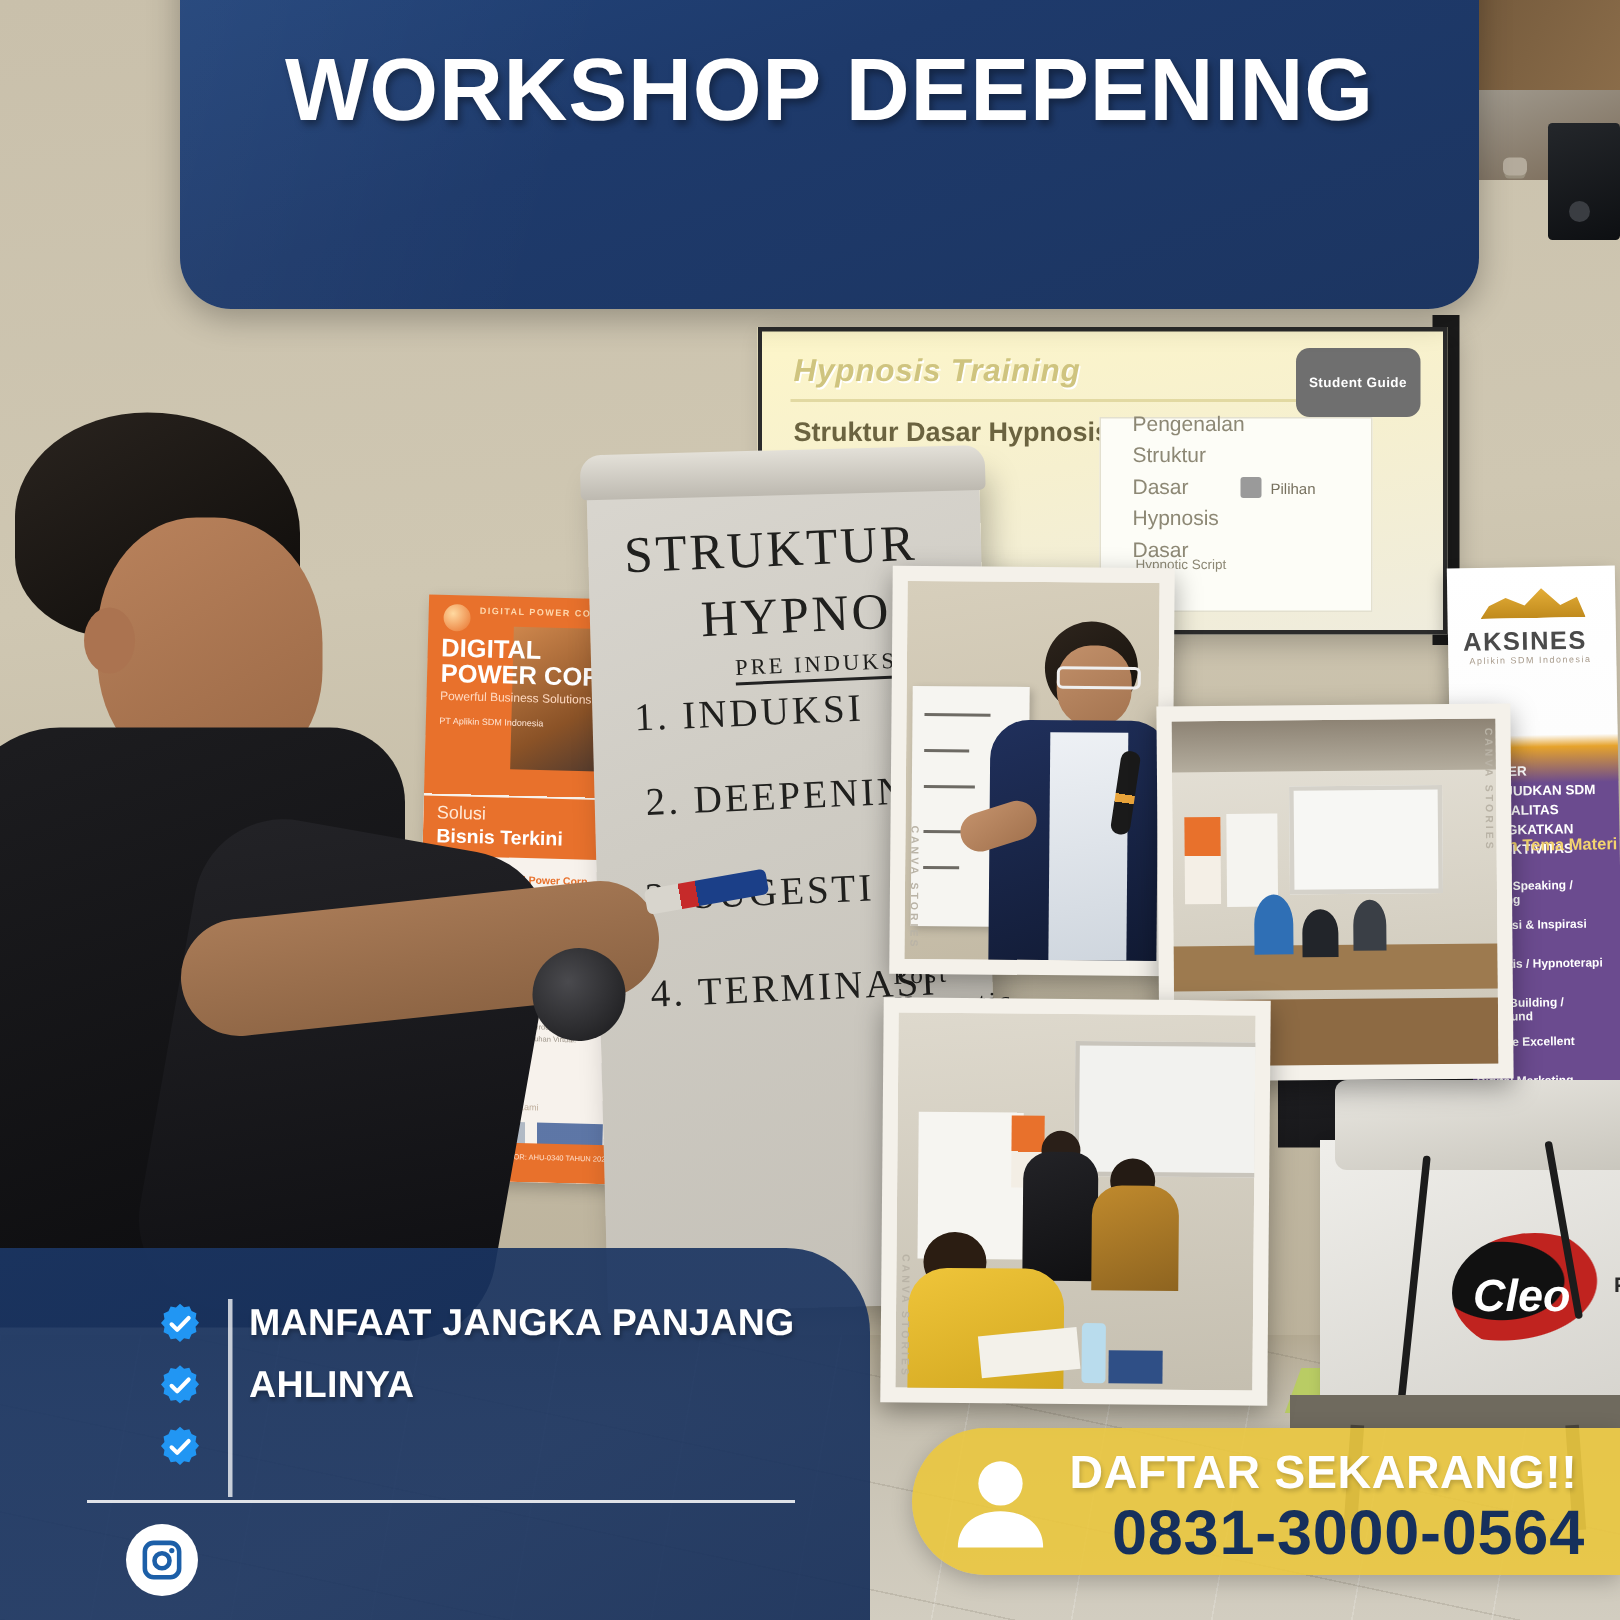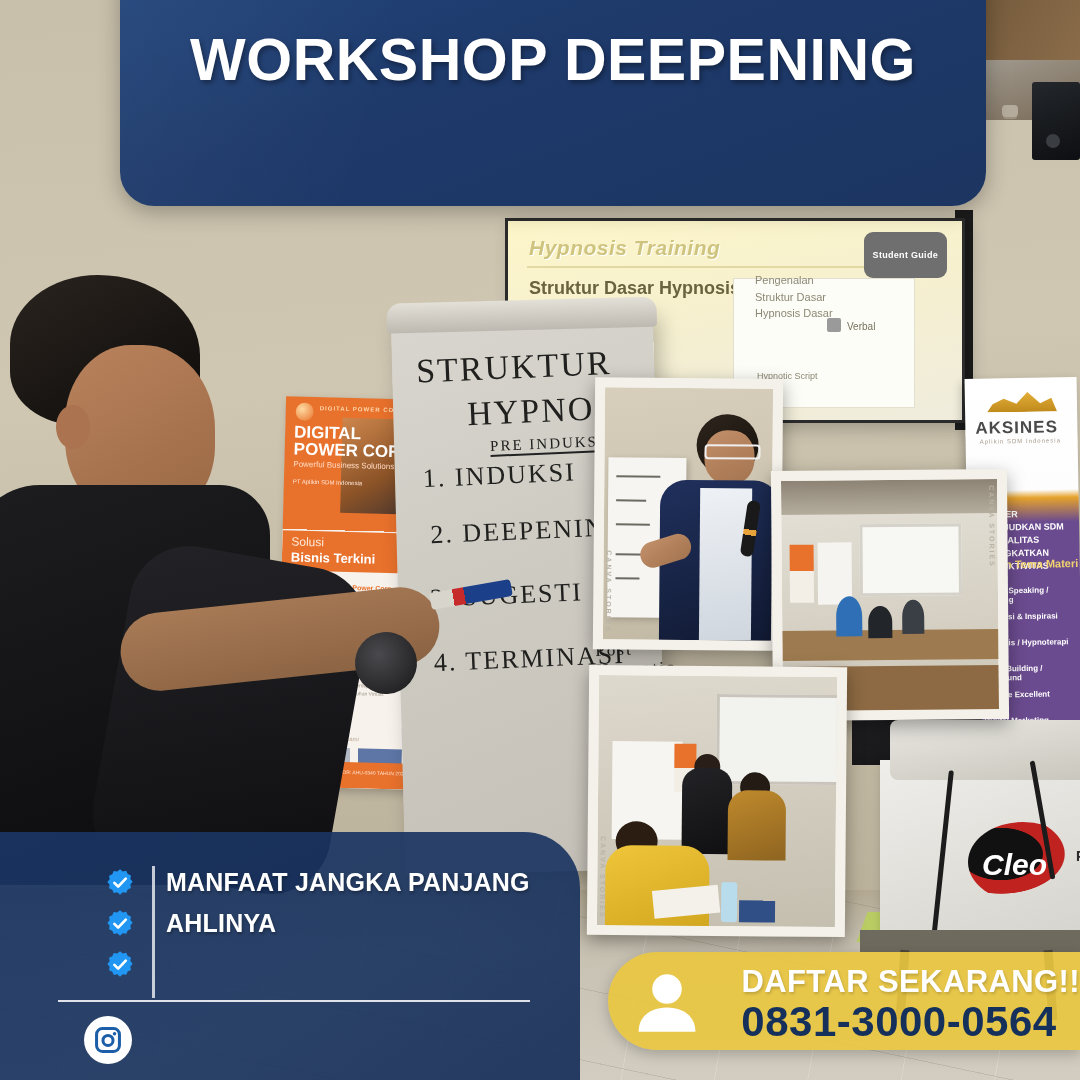--- a/index.html
+++ b/index.html
@@ -39,21 +39,21 @@
     background:linear-gradient(170deg,#fdf6c9 0%,#f6f0cf 45%,#efecdd 100%);
     box-shadow:0 0 0 3px #2b2b2b inset,6px 6px 16px rgba(0,0,0,.22);}
   .screen-edge{position:absolute;left:955px;top:210px;width:18px;height:220px;background:#1c1c1c;}
   .scr-title{position:absolute;left:24px;top:18px;font-size:21px;font-style:italic;font-weight:bold;
     color:#cfc47f;letter-spacing:.5px;text-shadow:1px 1px 0 #fff;}
   .scr-rule{position:absolute;left:22px;top:48px;width:380px;height:2px;background:#e2d9a2;}
   .scr-sub{position:absolute;left:24px;top:60px;font-size:18px;font-weight:bold;color:#6b6340;}
   .scr-pill{position:absolute;padding:18px 9px;border-radius:9px;background:#6f6f6f;color:#fff;
     font-size:9px;font-weight:bold;letter-spacing:.3px;}
   .scr-box{position:absolute;background:#fdfdf7;border:1px solid #e3e0cf;}
-  .scr-note{position:absolute;font-size:11px;color:#8d8875;line-height:1.5;}
+  .scr-note{position:absolute;font-size:14px;color:#8d8875;line-height:1.5;}
   .scr-chip{position:absolute;width:14px;height:14px;background:#9a9a9a;border-radius:2px;}
 
   
   .banner-left{position:absolute;left:281px;top:398px;width:135px;height:390px;
     transform:rotate(1.5deg);
     background:linear-gradient(180deg,#e8712c 0%,#e8712c 34%,#f7f2ec 34%,#f7f2ec 100%);
     box-shadow:3px 4px 10px rgba(0,0,0,.22);overflow:hidden;}
   .bl-logo{position:absolute;left:10px;top:6px;width:18px;height:18px;border-radius:50%;
     background:radial-gradient(circle at 35% 35%,#ffd9a0,#e8712c);}
   .bl-logotext{position:absolute;left:34px;top:8px;font-size:6px;color:#ffd9ae;font-weight:bold;
@@ -235,21 +235,21 @@
   .ig-circle{width:48px;height:48px;border-radius:50%;background:#ffffff;position:relative;
     display:flex;align-items:center;justify-content:center;flex:0 0 48px;}
   .ig-handle{margin-left:22px;color:#fff;font-size:33px;font-weight:bold;letter-spacing:0;
     text-shadow:1px 2px 3px rgba(0,0,0,.3);}
 
   
   .cta{position:absolute;left:608px;top:952px;width:472px;height:98px;
     background:rgba(234,199,62,.90);border-radius:49px 0 0 49px;
     box-shadow:0 4px 14px rgba(0,0,0,.22);}
   .cta-ico{position:absolute;left:24px;top:14px;width:70px;height:70px;}
-  .cta-l1{position:absolute;left:116px;top:12px;width:356px;text-align:right;color:#ffffff;
+  .cta-l1{position:absolute;left:105px;top:12px;width:356px;text-align:left;color:#ffffff;
     font-size:31px;font-weight:bold;letter-spacing:.4px;text-shadow:1px 2px 3px rgba(0,0,0,.18);}
   .cta-l2{position:absolute;left:110px;top:46px;width:362px;text-align:center;color:#16305c;
     font-size:42px;font-weight:bold;letter-spacing:.5px;}
 </style>
 </head>
 <body>
 
 <div id="poster">
 
   <div class="bg-photo">
@@ -267,21 +267,21 @@
       <div class="scr-title">Hypnosis Training</div>
       <div class="scr-rule"></div>
       <div class="scr-sub">Struktur Dasar Hypnosis</div>
       <div class="scr-pill" style="left:24px;top:92px;background:#5f7fa8;">BrainWave</div>
       <div class="scr-pill" style="right:18px;top:14px;">Student Guide</div>
       <div class="scr-box" style="left:228px;top:60px;width:180px;height:128px;"></div>
       <div class="scr-note" style="left:250px;top:54px;width:90px;white-space:pre-line;">Pengenalan
 Struktur Dasar
 Hypnosis Dasar</div>
       <div class="scr-chip" style="left:322px;top:100px;"></div>
-      <div class="scr-note" style="left:342px;top:101px;font-size:10px;color:#77715f;">Verbal</div>
+      <div class="scr-note" style="left:342px;top:101px;font-size:10px;color:#77715f;">Pilihan</div>
       <div class="scr-note" style="left:252px;top:152px;font-size:9px;">Hypnotic Script</div>
     </div>
 
     <div class="banner-left">
       <div class="bl-photo"></div>
       <div class="bl-logo"></div>
       <div class="bl-logotext">DIGITAL POWER CORP</div>
       <div class="bl-t1" style="white-space:pre-line">DIGITAL
 POWER CORP</div>
       <div class="bl-t2">Powerful Business Solutions</div>

